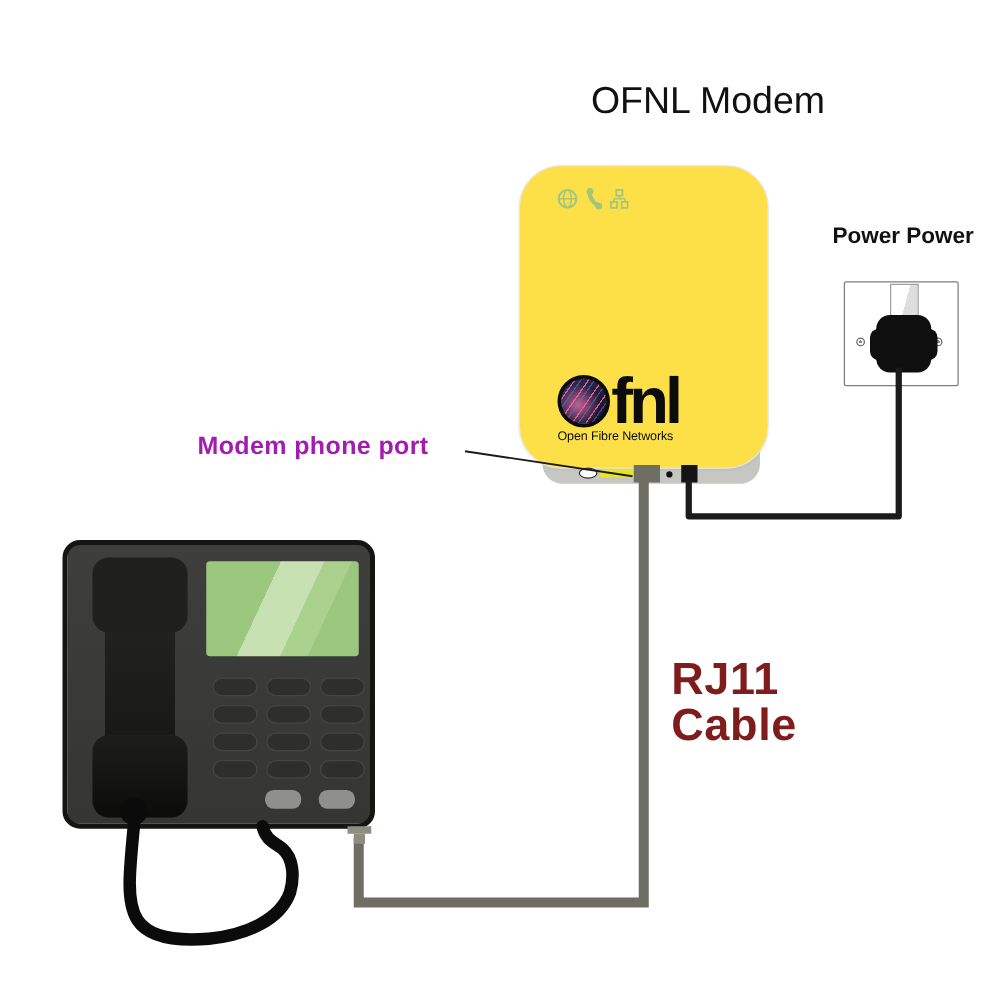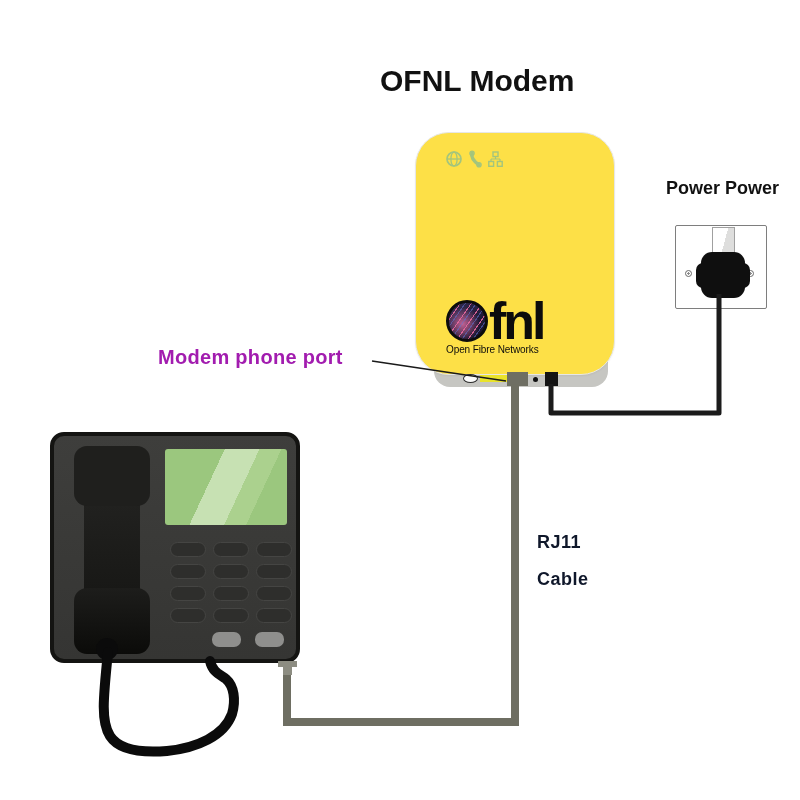--- a/index.html
+++ b/index.html
@@ -4,26 +4,26 @@
 <style>
   html,body{margin:0;padding:0;background:#fff;}
   .canvas{
     position:relative;width:800px;height:800px;background:#ffffff;overflow:hidden;
     font-family:"Liberation Sans", sans-serif;color:#151515;
     --c-rj11:#6e6e62; --c-power:#1b1b1b; --c-green:#a3c57d; --c-yellow:#e9e32b;
   }
   .abs{position:absolute;}
 
   
-  .diagram-title{left:380px;top:64px;width:280px;text-align:left;
-    font-size:30px;font-weight:700;color:#111;}
+  .diagram-title{left:380px;top:64px;width:280px;text-align:right;
+    font-size:30px;font-weight:400;color:#111;}
   .mains-label{left:655px;top:178px;width:135px;text-align:center;
     font-size:18px;font-weight:700;color:#111;}
   .port-label{left:158px;top:346px;font-size:20px;font-weight:700;color:#a21caf;letter-spacing:.3px;}
-  .rj11-label{left:537px;top:524px;font-size:18px;font-weight:700;color:#0f172a;
+  .rj11-label{left:537px;top:524px;font-size:36px;font-weight:700;color:#7f1d1d;
     line-height:37px;white-space:pre-line;letter-spacing:.5px;}
 
   
   .modem-base{left:434px;top:342px;width:174px;height:45px;border-radius:16px;background:#c6c6c2;}
   .modem-body{left:415px;top:132px;width:198px;height:241px;border-radius:34px;
     background:#fde047;border:1px solid #e7e7e5;box-shadow:0 1px 2px rgba(0,0,0,.05);}
   .status-icons{left:29px;top:17px;display:flex;gap:5px;align-items:center;}
   .status-icons svg{display:block;}
   .logo-circle{left:30px;top:167px;width:36px;height:36px;border-radius:50%;
     border:3px solid #0c0c0c;

